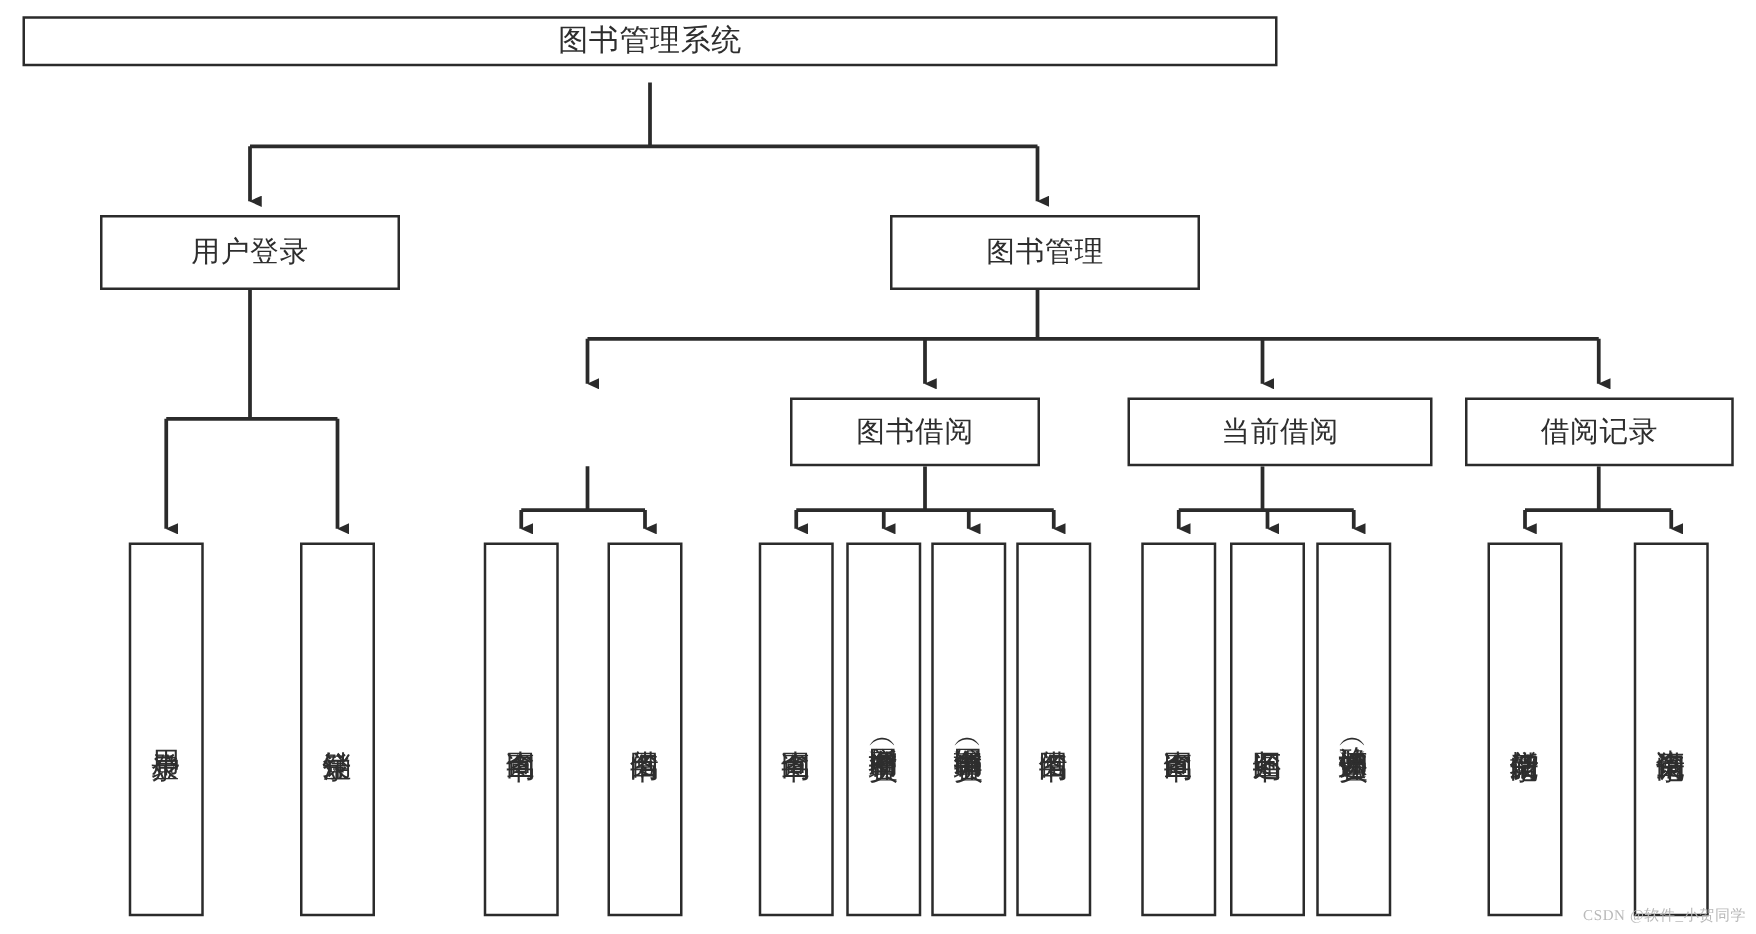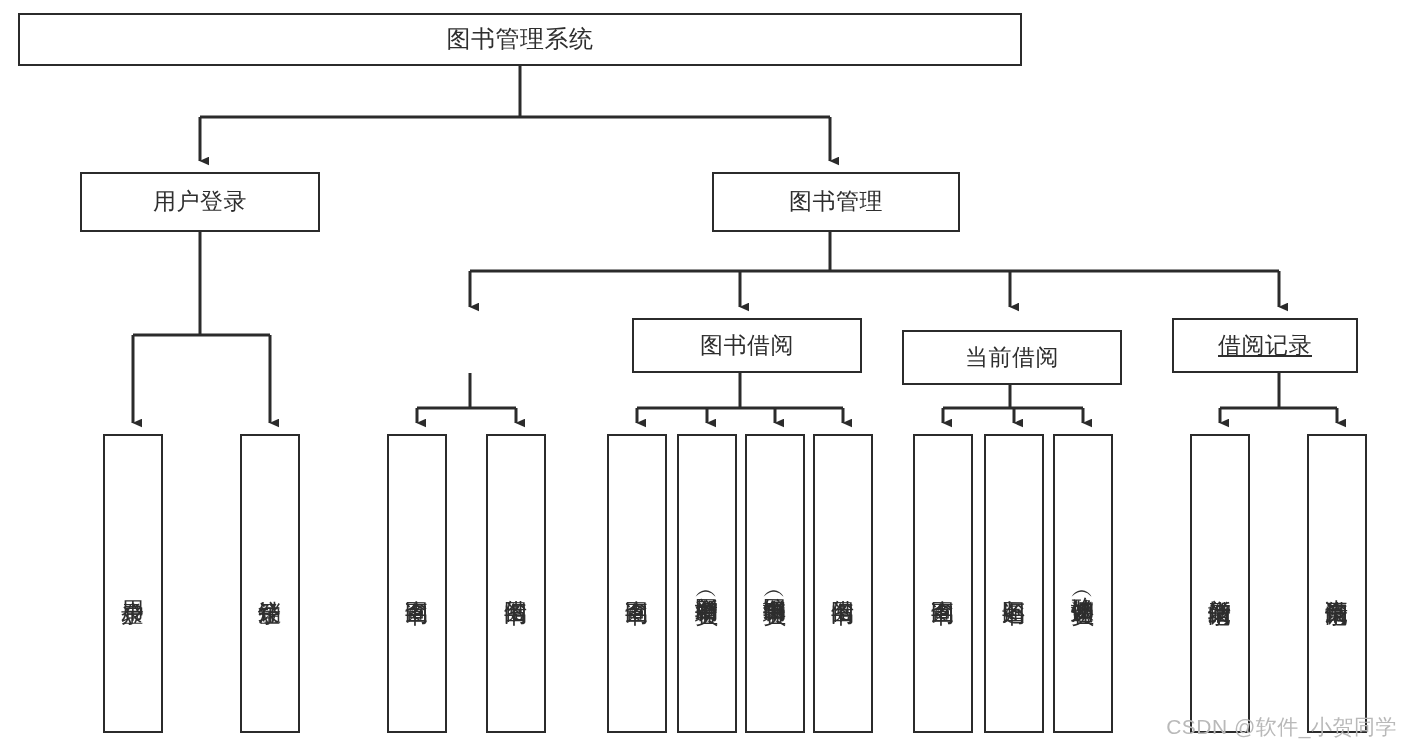--- a/index.html
+++ b/index.html
@@ -57,25 +57,25 @@
     writing-mode: vertical-rl;
     text-orientation: upright;
     white-space: nowrap;
     display: block;
     text-align: center;
   }
   .watermark {
     position: absolute;
     right: 8px;
     bottom: 6px;
-    font-size: 21px;
+    font-size: 12px;
     color: #b9b9b9;
     letter-spacing: 0.5px;
     white-space: nowrap;
-    font-family: Liberation Sans, sans-serif;
+    font-family: Liberation Serif, serif;
     text-align: center;
   }
 </style>
 </head>
 <body>
 
 <div id="canvas">
 
   <svg id="edges" viewBox="0 0 1405 747" xmlns="http://www.w3.org/2000/svg">
     <defs>
@@ -113,28 +113,28 @@
         <line x1="943" y1="408" x2="943" y2="423" marker-end="url(#arrowhead)"></line>
         <line x1="1014" y1="408" x2="1014" y2="423" marker-end="url(#arrowhead)"></line>
         <line x1="1083" y1="408" x2="1083" y2="423" marker-end="url(#arrowhead)"></line>
         <line x1="1279" y1="373" x2="1279" y2="408"></line>
         <line x1="1220" y1="408" x2="1337" y2="408"></line>
         <line x1="1220" y1="408" x2="1220" y2="423" marker-end="url(#arrowhead)"></line>
         <line x1="1337" y1="408" x2="1337" y2="423" marker-end="url(#arrowhead)"></line>
       </g>
   </svg>
 
-  <div class="node root horiz" style="left: 18px; top: 13px; width: 1004px; height: 53px;">图书管理系统</div>
+  <div class="node root horiz" style="left: 18px; top: 13px; width: 1004px; height: 40px;">图书管理系统</div>
 
   <div class="node horiz" style="left: 80px; top: 172px; width: 240px; height: 60px;">用户登录</div>
   <div class="node horiz" style="left: 712px; top: 172px; width: 248px; height: 60px;">图书管理</div>
 
-  <div class="node horiz" style="left: 632px; top: 318px; width: 230px; height: 55px;">图书借阅</div>
-  <div class="node horiz" style="left: 902px; top: 318px; width: 220px; height: 55px; margin-top: 12px;">当前借阅</div>
-  <div class="node horiz" style="left: 1172px; top: 318px; width: 186px; height: 55px; text-decoration: underline;">借阅记录</div>
+  <div class="node horiz" style="left: 632px; top: 318px; width: 200px; height: 55px;">图书借阅</div>
+  <div class="node horiz" style="left: 902px; top: 318px; width: 244px; height: 55px;">当前借阅</div>
+  <div class="node horiz" style="left: 1172px; top: 318px; width: 215px; height: 55px;">借阅记录</div>
 
   <div class="node leaf" style="left: 103px; top: 434px; width: 60px; height: 299px;">
     <span class="vtext">用户登录</span>
   </div>
   <div class="node leaf" style="left: 240px; top: 434px; width: 60px; height: 299px;">
     <span class="vtext">注销登录</span>
   </div>
   <div class="node leaf" style="left: 387px; top: 434px; width: 60px; height: 299px;">
     <span class="vtext">查询图书</span>
   </div>

